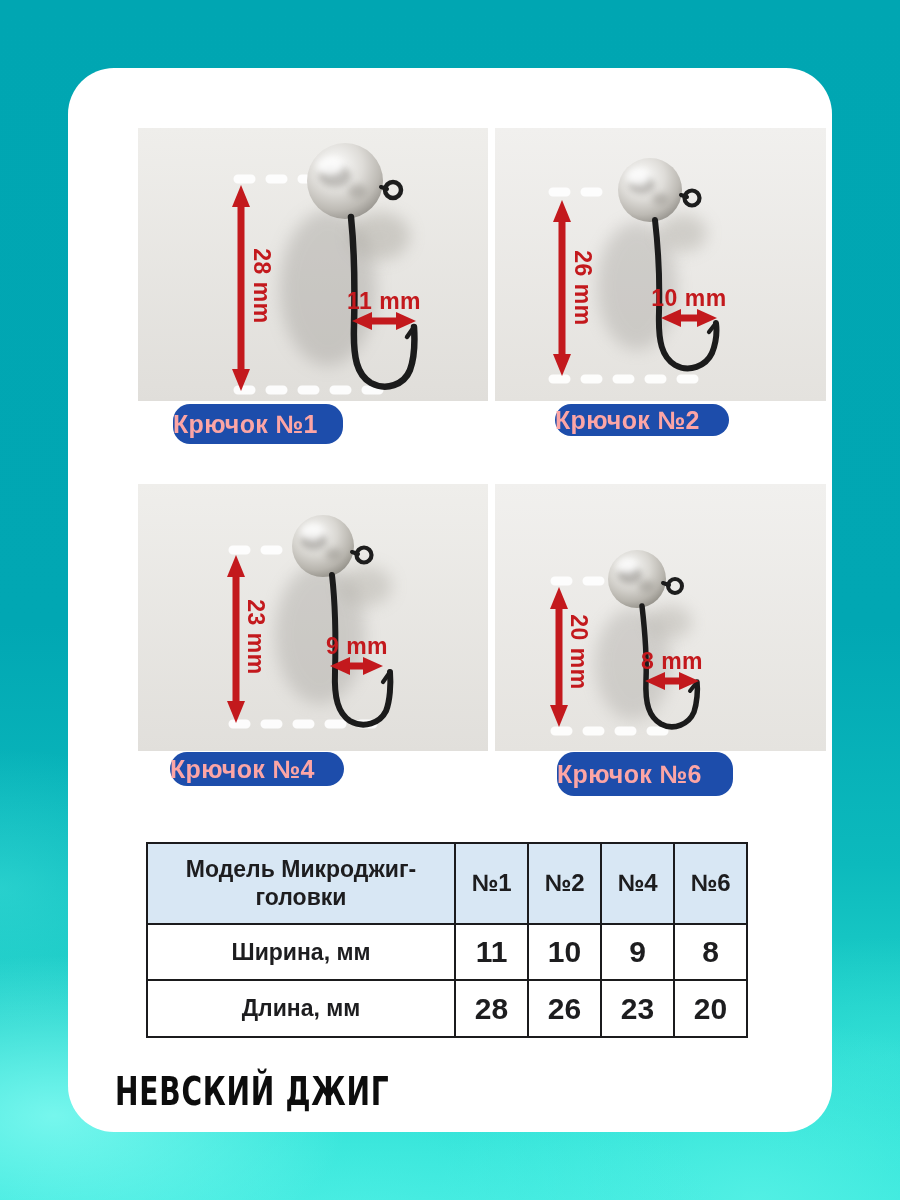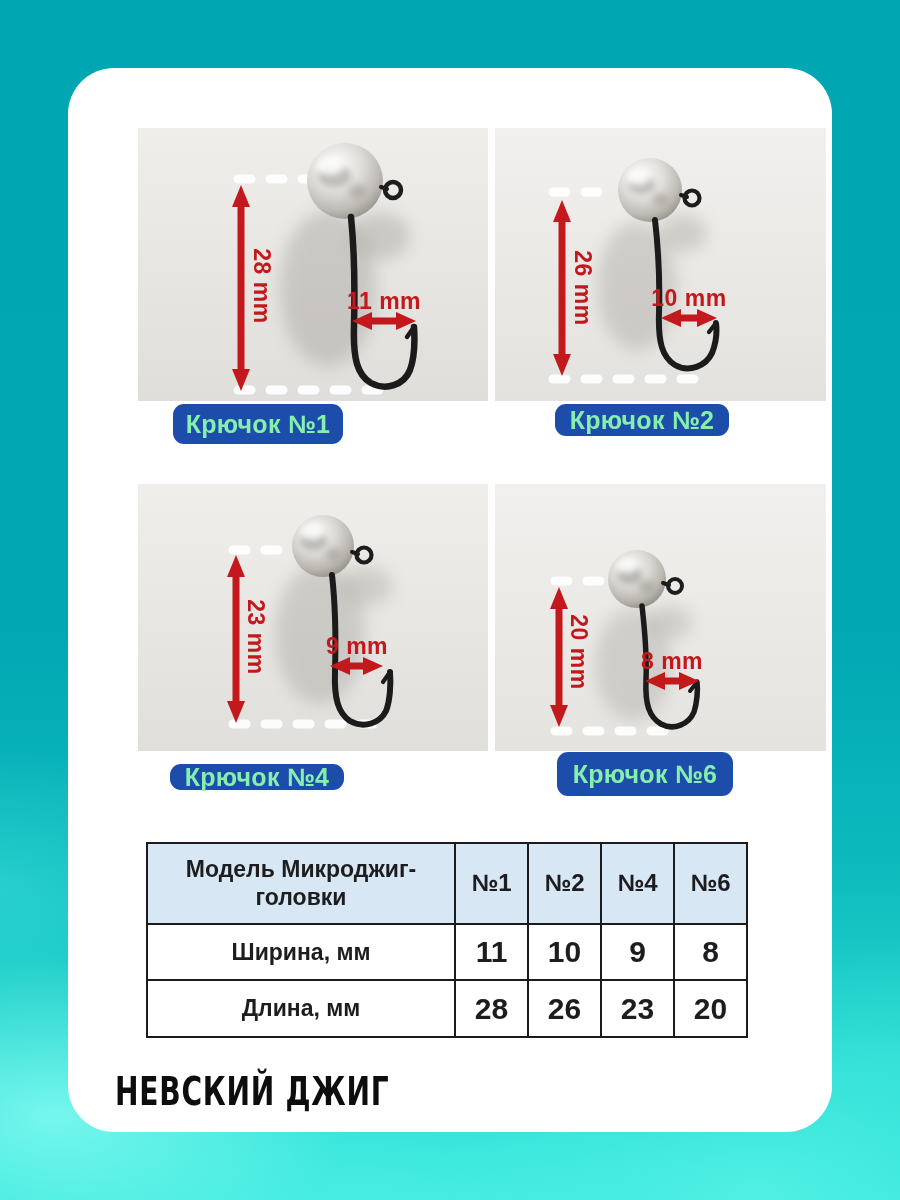--- a/index.html
+++ b/index.html
@@ -27,27 +27,27 @@
   .photo svg{display:block;width:100%;height:100%;}
 
   svg text{font-family:"Liberation Sans",sans-serif;}
   .mlabel{font-size:23px;font-weight:bold;fill:#c3191d;letter-spacing:.5px;}
   .dash{stroke:#ffffff;stroke-width:9;stroke-dasharray:13 19;stroke-linecap:round;opacity:.93;}
   .red-line{stroke:#c3191d;}
   .red-fill{fill:#c3191d;}
   .hook-stroke{fill:none;stroke:#1b1b1b;stroke-linecap:round;}
 
   .pill{
-    position:absolute;background:#1d4dab;border-radius:11px;
-    display:flex;align-items:center;justify-content:center;
-    color:#86efac;font-size:25px;font-weight:600;letter-spacing:.3px;
+    position:absolute;background:#1d4dab;border-radius:17px;
+    display:flex;align-items:center;
+    color:#fca5a5;font-size:25px;font-weight:600;letter-spacing:.3px;
   }
   #pill1{left:105px;top:336px;width:170px;height:40px;}
   #pill2{left:487px;top:336px;width:174px;height:32px;}
-  #pill4{left:102px;top:684px;width:174px;height:26px;margin-top:12px;}
+  #pill4{left:102px;top:684px;width:174px;height:34px;}
   #pill6{left:489px;top:684px;width:176px;height:44px;}
 
   .size-table{
     position:absolute;left:78px;top:774px;width:600px;height:196px;
     border-collapse:collapse;table-layout:fixed;
   }
   .size-table td{
     border:2.5px solid #1b1b1d;text-align:center;vertical-align:middle;
     color:#1d1d1f;padding:0;
   }

